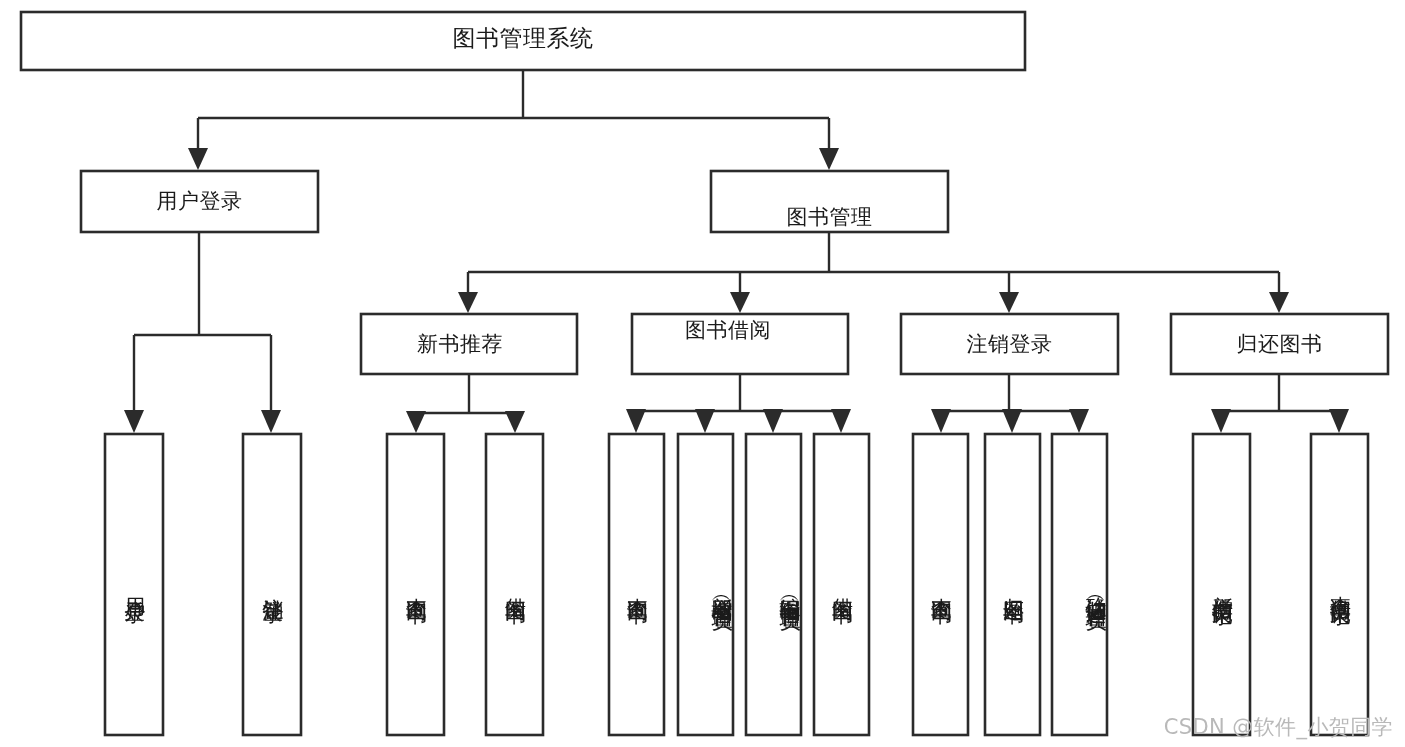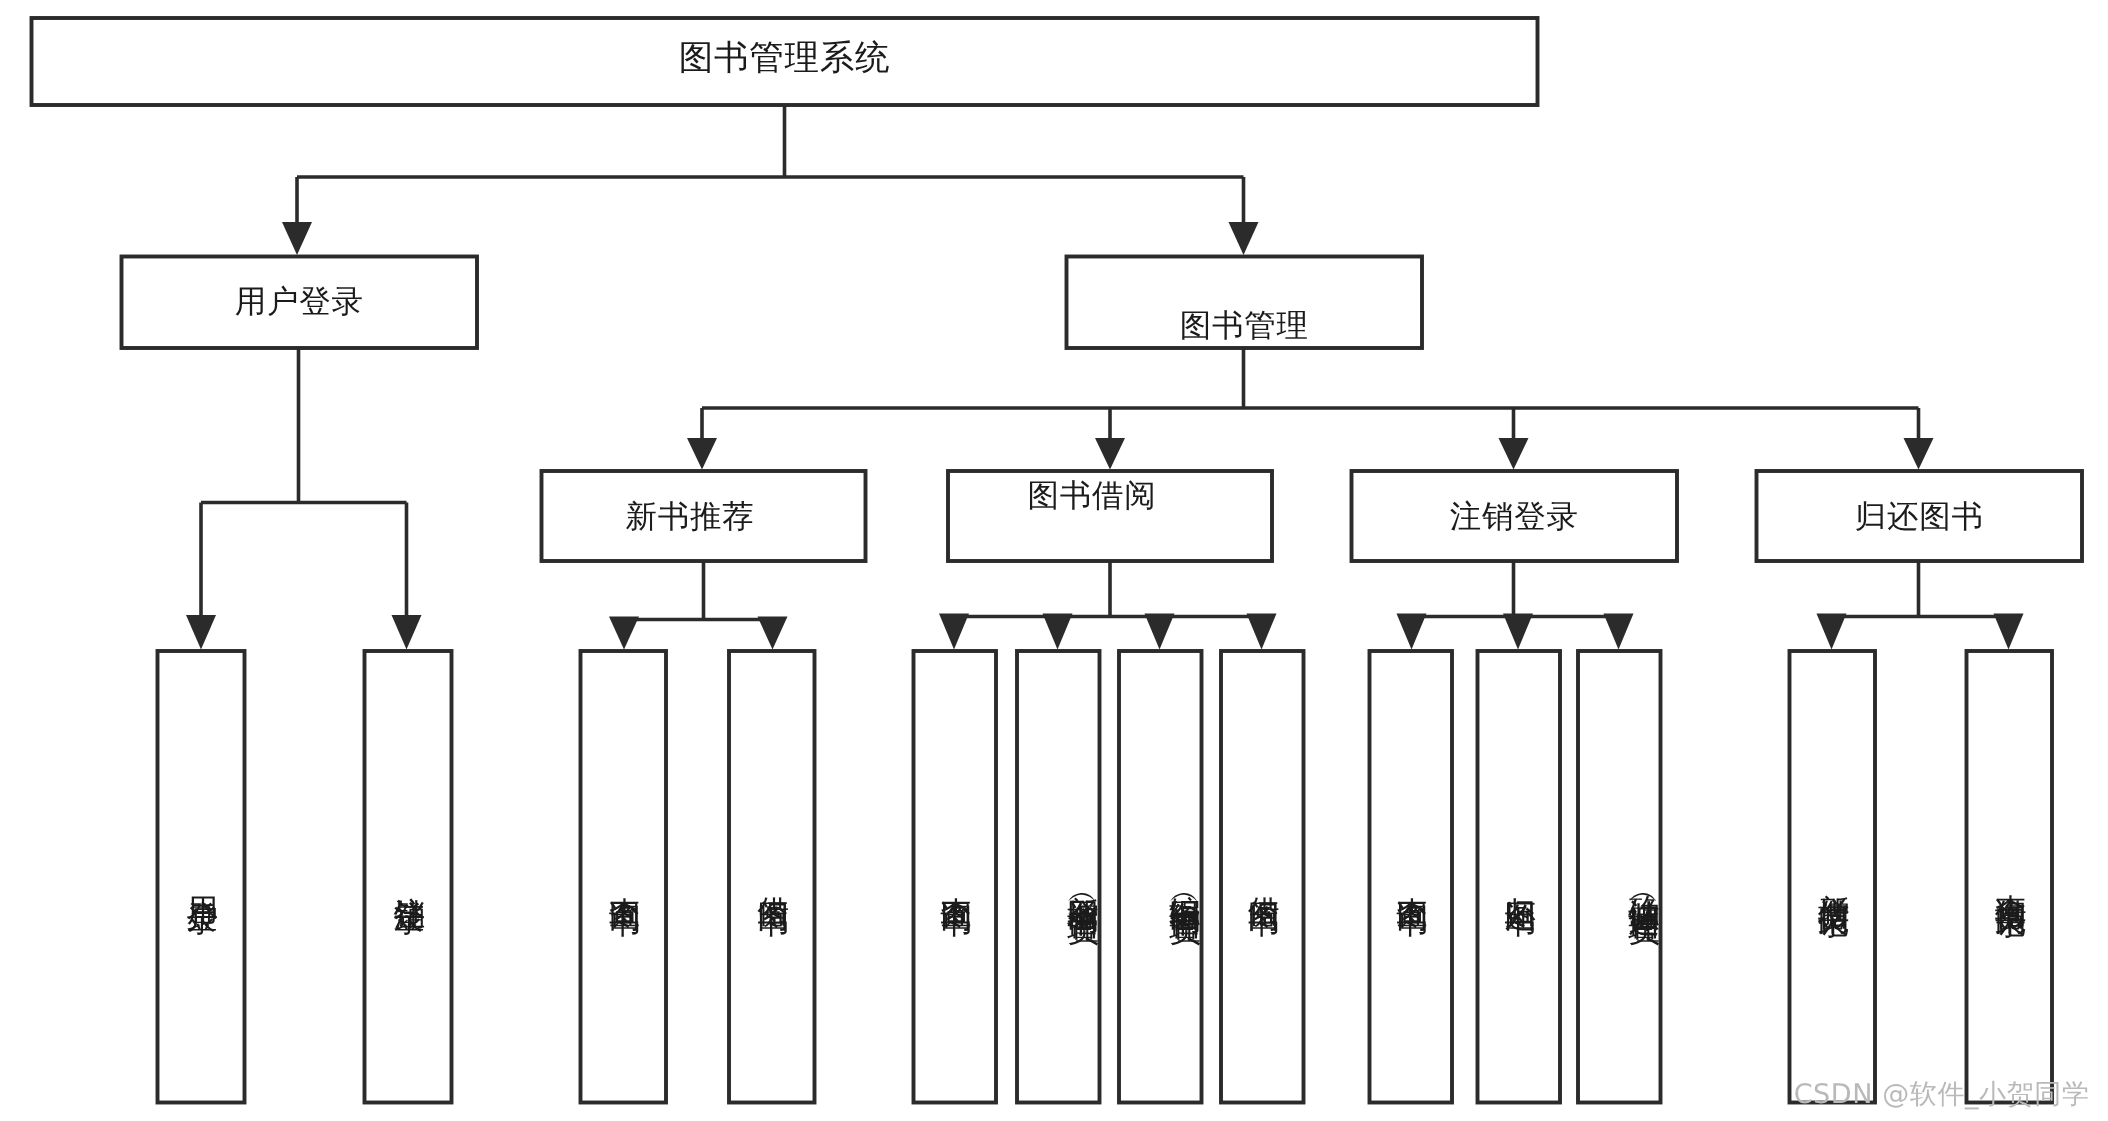--- a/index.html
+++ b/index.html
@@ -47,21 +47,21 @@
     writing-mode:vertical-rl;
     text-orientation:upright;
     white-space:nowrap;
     pointer-events:none;
   }
   .watermark{
     position:absolute;
     right:12px;
     bottom:6px;
     color:#b9b9b9;
-    font-size:18px;
+    font-size:21px;
     letter-spacing:0.4px;
     white-space:nowrap;
     pointer-events:none;
   }
 </style>
 </head>
 <body>
 
 <div id="stage">
 

